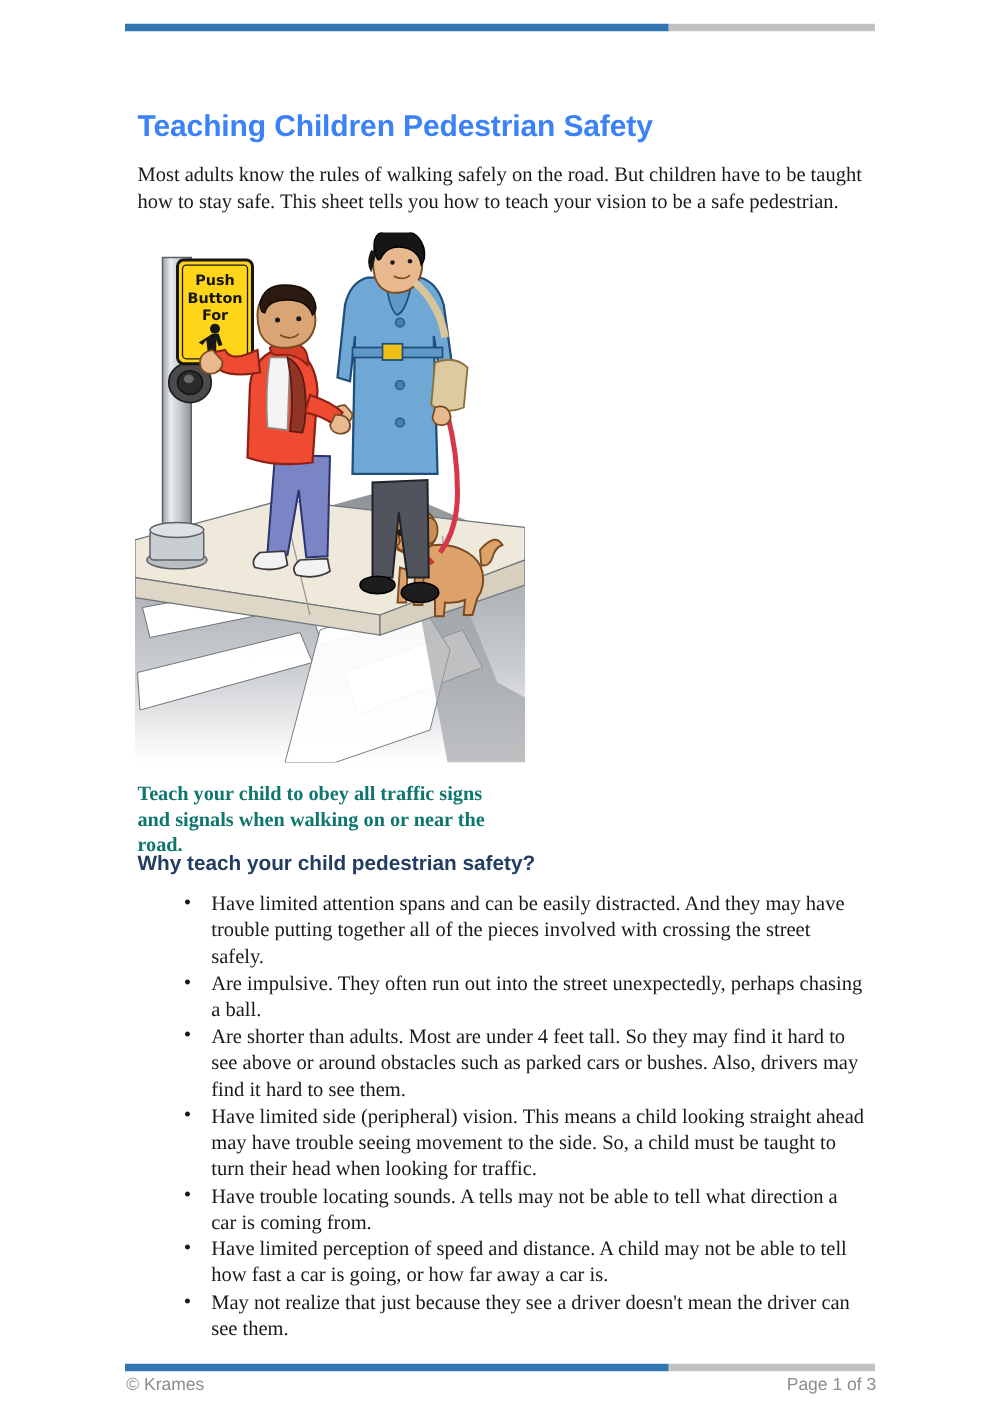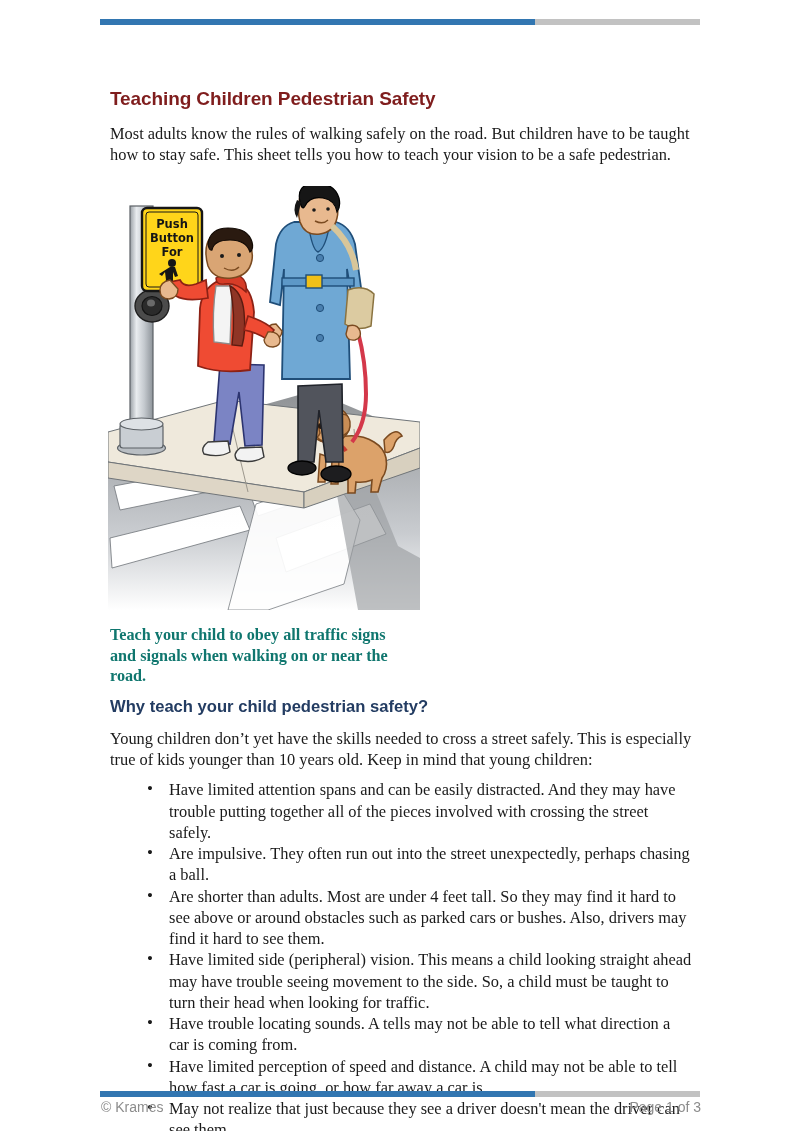--- a/index.html
+++ b/index.html
@@ -34,23 +34,23 @@
   
   #content {
     position: absolute;
     left: 110px;
     top: 88px;
     width: 582px;
   }
 
   #page-title {
     font-family: "Liberation Sans", "DejaVu Sans", sans-serif;
-    font-size: 19px;
+    font-size: 24px;
     font-weight: bold;
-    color: #7f1d1d;
+    color: #3b82f6;
     margin: 0 0 13px 0;
     letter-spacing: -0.1px;
   }
 
   .body-par {
     font-size: 16.4px;
     line-height: 1.295;
     color: #1a1a1a;
     margin: 0 0 8px 0;
     text-align: left;
@@ -284,23 +284,22 @@
       <path d="M116,82 q9,5 15,-1" stroke="#7a4a20" stroke-width="1.4" fill="none"></path>
     </g>
   </svg>
 </div>
 
 <div style="position:absolute; left:110px; top:617px; width:300px;">
   <p id="figure-caption">Teach your child to obey all traffic signs and signals when walking on or near the road.</p>
 </div>
 
 <div style="position:absolute; left:110px; top:681px; width:582px;">
-  <h2 id="section-heading" style="margin-top:16px;">Why teach your child pedestrian safety?</h2>
-
-  <p class="body-par">Young children don’t yet have the skills needed to cross a street safely. This is especially true of kids younger than 10 years old. Keep in mind that young children:</p>
+  <h2 id="section-heading" style="margin-top:0;">Why teach your child pedestrian safety?</h2>
+
 
   <ul id="bullet-list">
     <li>Have limited attention spans and can be easily distracted. And they may have trouble putting together all of the pieces involved with crossing the street safely.</li>
     <li>Are impulsive. They often run out into the street unexpectedly, perhaps chasing a ball.</li>
     <li>Are shorter than adults. Most are under 4 feet tall. So they may find it hard to see above or around obstacles such as parked cars or bushes. Also, drivers may find it hard to see them.</li>
     <li>Have limited side (peripheral) vision. This means a child looking straight ahead may have trouble seeing movement to the side. So, a child must be taught to turn their head when looking for traffic.</li>
     <li>Have trouble locating sounds. A tells may not be able to tell what direction a car is coming from.</li>
     <li>Have limited perception of speed and distance. A child may not be able to tell how fast a car is going, or how far away a car is.</li>
     <li>May not realize that just because they see a driver doesn't mean the driver can see them.</li>
   </ul>

